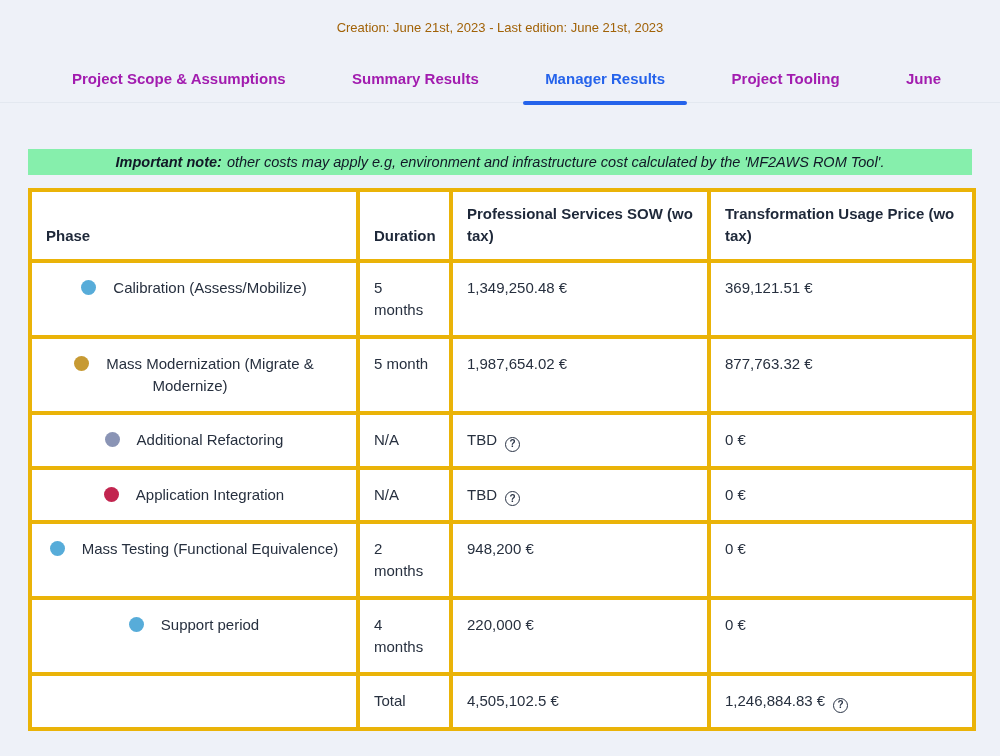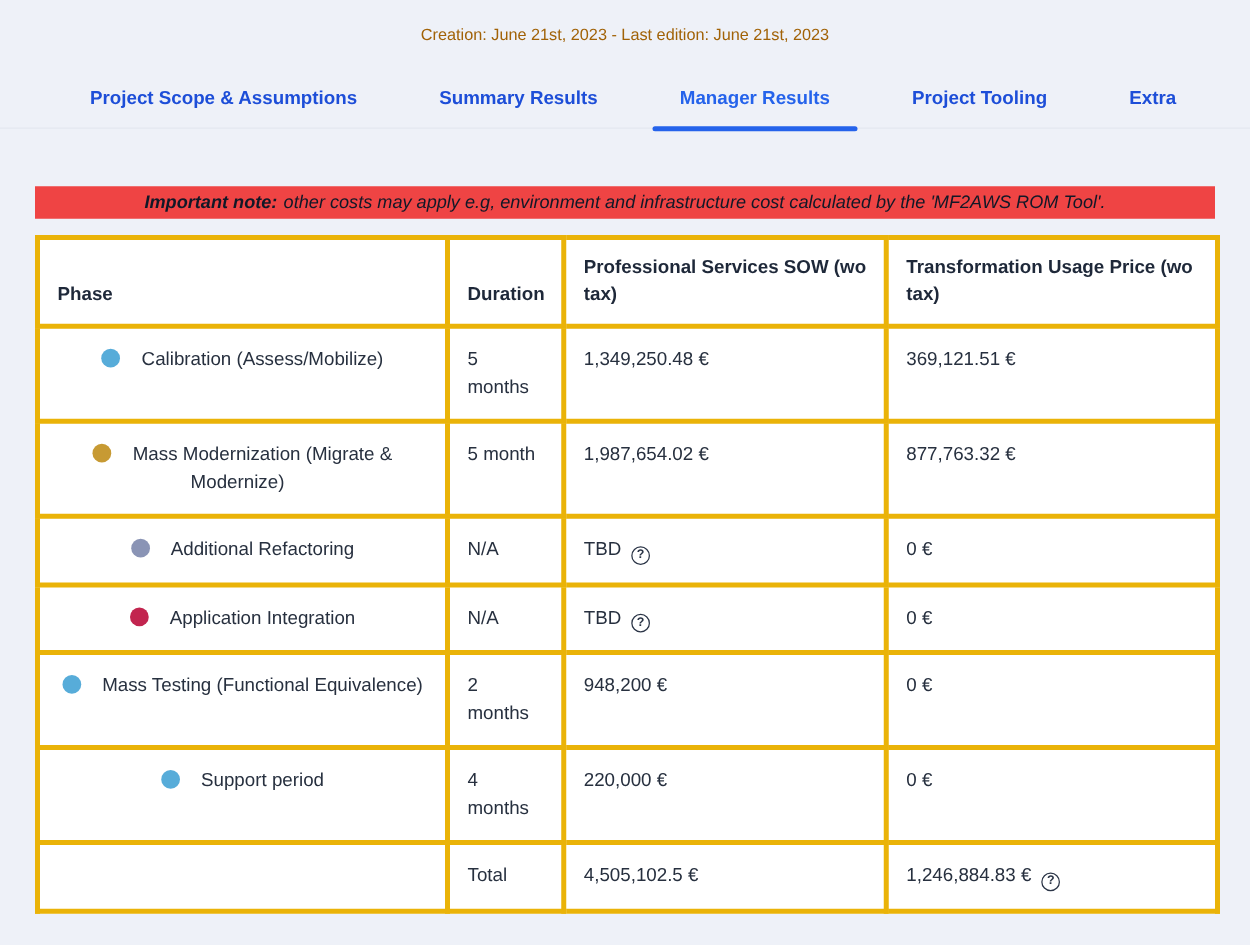--- a/index.html
+++ b/index.html
@@ -21,33 +21,33 @@
     margin-top: 3px; font-size: 13px; line-height: 20px; color: #a16207;
   }
   
   .tab-bar {
     margin-top: 17px; height: 48px;
     padding: 0 59px 0 72px;
     display: flex; justify-content: space-between; align-items: center;
     border-bottom: 1px solid #E3E8F0;
   }
   .tab {
-    position: relative; font-size: 15px; font-weight: 600; color: #1d4ed8;
+    position: relative; font-size: 15px; font-weight: 600; color: #a21caf;
     height: 48px; display: flex; align-items: center; cursor: pointer;
     white-space: nowrap;
   }
   .tab.active { color: #2563EB; }
   .tab.active::after {
     content: ""; position: absolute; left: -22px; right: -22px; bottom: -2px;
     height: 4px; background: #2563EB; border-radius: 4px;
   }
   
   .content { width: 944px; margin: 0 auto; }
   .note-banner {
-    margin-top: 46px; background: #ef4444; height: 26px;
+    margin-top: 46px; background: #86efac; height: 26px;
     display: flex; align-items: center; justify-content: center;
     font-size: 14.5px; font-style: italic; color: #111827;
   }
   .note-banner .note-label { font-weight: 700; margin-right: 5px; }
   
   table.results {
     margin-top: 13px; width: 944px; background: #FFFFFF;
     border-collapse: collapse; table-layout: fixed;
     border: 1px solid #DFE5EE;
   }
@@ -80,21 +80,21 @@
 
 <div class="page-header">
   <div class="page-subtitle">Creation: June 21st, 2023 - Last edition: June 21st, 2023</div>
 </div>
 
 <div class="tab-bar" id="tab-bar">
     <div class="tab">Project Scope &amp; Assumptions</div>
     <div class="tab">Summary Results</div>
     <div class="tab active">Manager Results</div>
     <div class="tab">Project Tooling</div>
-    <div class="tab">Extra</div>
+    <div class="tab">June</div>
   </div>
 
 <div class="content">
   <div class="note-banner">
     <span class="note-label">Important note:</span>
     <span>other costs may apply e.g, environment and infrastructure cost calculated by the 'MF2AWS ROM Tool'.</span>
   </div>
 
   <table class="results">
     <colgroup>

